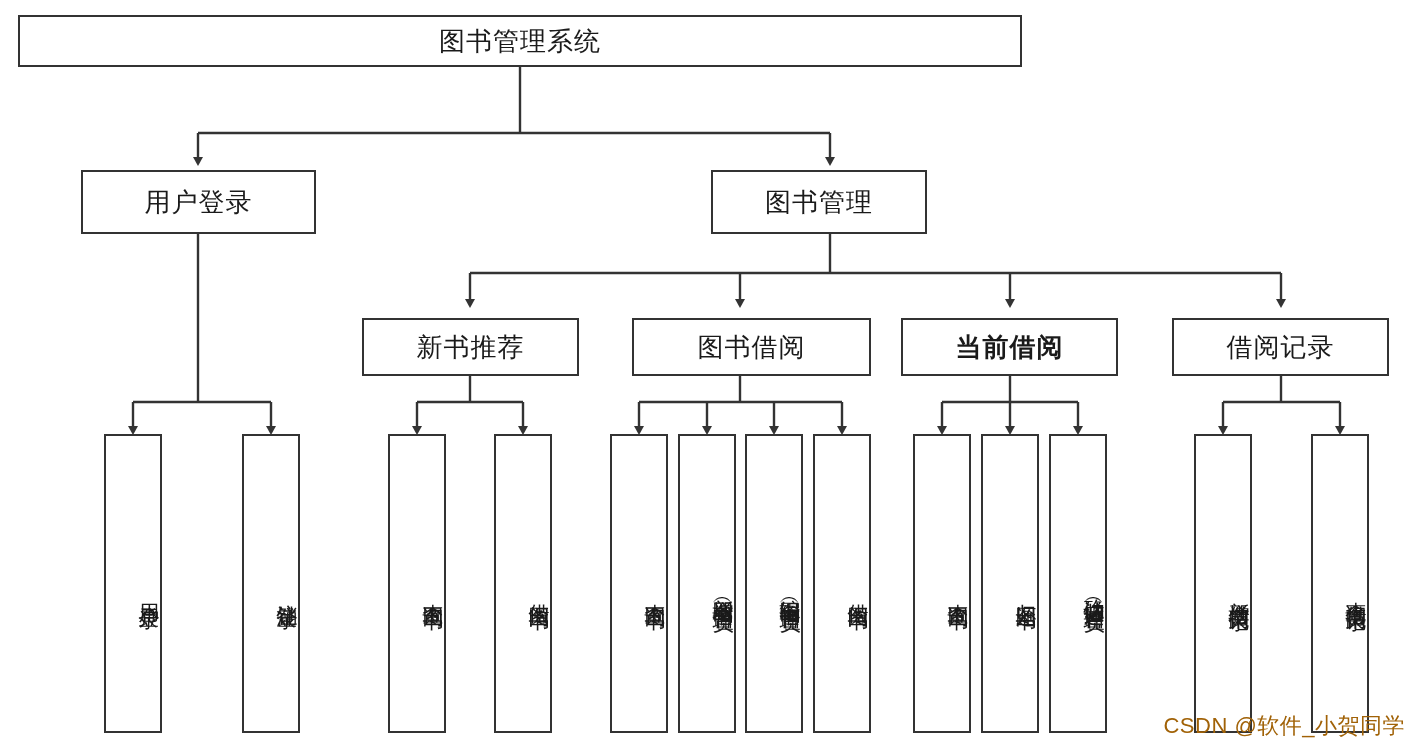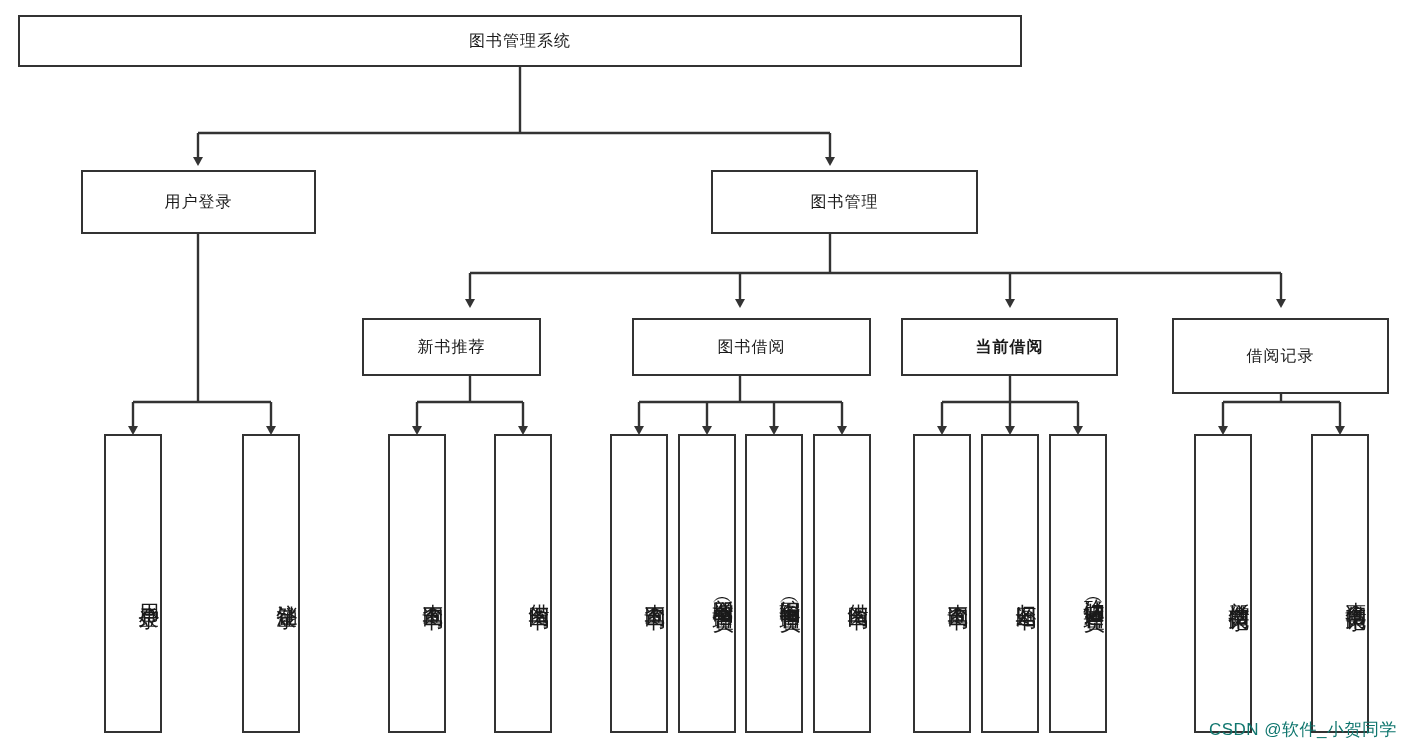--- a/index.html
+++ b/index.html
@@ -28,44 +28,44 @@
     position: absolute;
     box-sizing: border-box;
     border: 2px solid #333333;
     background: #ffffff;
     display: flex;
     align-items: center;
     justify-content: center;
     color: #1a1a1a;
   }
   .node.horiz {
-    font-size: 16px;
+    font-size: 26px;
     letter-spacing: 1px;
   }
   .node.vert {
     writing-mode: vertical-rl;
     text-orientation: upright;
     font-size: 21px;
     letter-spacing: 2px;
     align-items: flex-start;
     justify-content: center;
     padding-top: 14px;
   }
   .node.vert .vtext {
     writing-mode: vertical-rl;
     text-orientation: upright;
     line-height: 1.0;
     white-space: nowrap;
   }
   .watermark {
     position: absolute;
-    right: 8px;
+    right: 0;
     bottom: 6px;
-    font-size: 17px;
-    color: #0f766e;
+    font-size: 22px;
+    color: #a16207;
     letter-spacing: 0.5px;
     white-space: nowrap;
     z-index: 5;
   }
 </style>
 </head>
 <body>
 
 <div id="canvas">
 
@@ -119,34 +119,34 @@
     </g>
   </svg>
 
   <div class="node horiz" style="left:18px; top:15px; width:1004px; height:52px;">
     <span>图书管理系统</span>
   </div>
 
   <div class="node horiz" style="left:81px; top:170px; width:235px; height:64px;">
     <span>用户登录</span>
   </div>
-  <div class="node horiz" style="left:711px; top:170px; width:267px; height:64px;">
+  <div class="node horiz" style="left:711px; top:170px; width:216px; height:64px;">
     <span>图书管理</span>
   </div>
 
-  <div class="node horiz" style="left:362px; top:318px; width:179px; height:58px;">
+  <div class="node horiz" style="left:362px; top:318px; width:217px; height:58px;">
     <span>新书推荐</span>
   </div>
   <div class="node horiz" style="left:632px; top:318px; width:239px; height:58px;">
     <span>图书借阅</span>
   </div>
   <div class="node horiz" style="left:901px; top:318px; width:217px; height:58px;font-weight:bold;">
     <span>当前借阅</span>
   </div>
-  <div class="node horiz" style="left:1172px; top:318px; width:217px; height:76px;">
+  <div class="node horiz" style="left:1172px; top:318px; width:217px; height:58px;">
     <span>借阅记录</span>
   </div>
 
   <div class="node vert" style="left:104px; top:434px; width:58px; height:299px;">
     <span class="vtext">用户登录</span>
   </div>
   <div class="node vert" style="left:242px; top:434px; width:58px; height:299px;">
     <span class="vtext">注销登录</span>
   </div>
 

